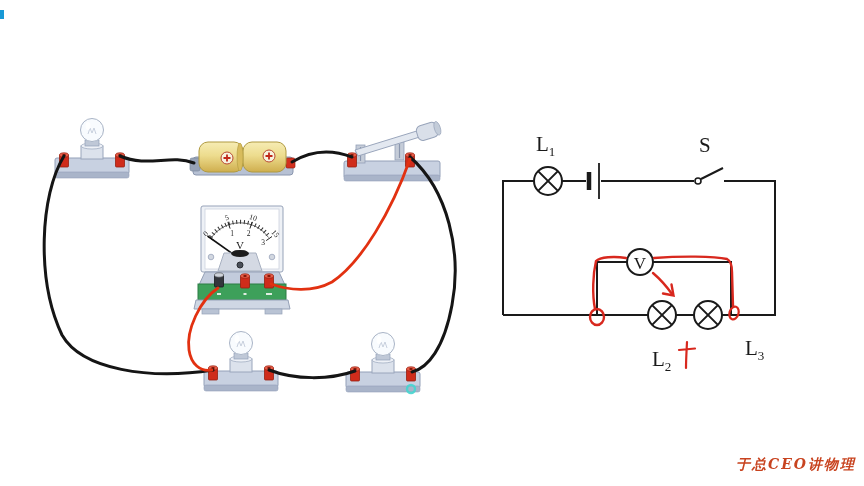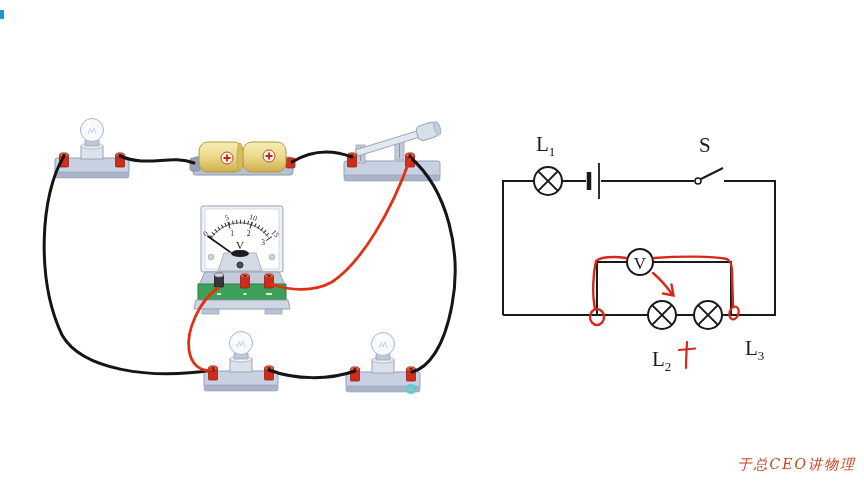--- a/index.html
+++ b/index.html
@@ -6,21 +6,21 @@
   .stage{position:relative;width:864px;height:486px;background:#fff;overflow:hidden;
          font-family:"Liberation Sans",sans-serif;}
   .title{position:absolute;left:27px;top:22px;font-size:30px;font-weight:800;
          letter-spacing:1px;white-space:nowrap;}
   .title span{display:inline-block;}
   svg.canvas{position:absolute;left:0;top:0;}
   .clabel{position:absolute;font-family:"Liberation Serif",serif;font-size:21px;
           color:#1a1a1a;line-height:1;}
   .clabel sub{font-size:13px;}
   .watermark{position:absolute;right:8px;bottom:12px;font-family:"DejaVu Serif",serif;
-             font-style:italic;font-weight:400;font-size:14px;letter-spacing:2px;margin-top:6px;}
+             font-style:italic;font-weight:700;font-size:14px;letter-spacing:2px;margin-top:6px;}
   .corner-mark{position:absolute;left:0;top:10px;width:4px;height:9px;}
 </style>
 </head>
 <body>
 
 <div class="stage">
 
   <div class="corner-mark" style="background: rgb(24, 153, 214);"></div>
 
 

